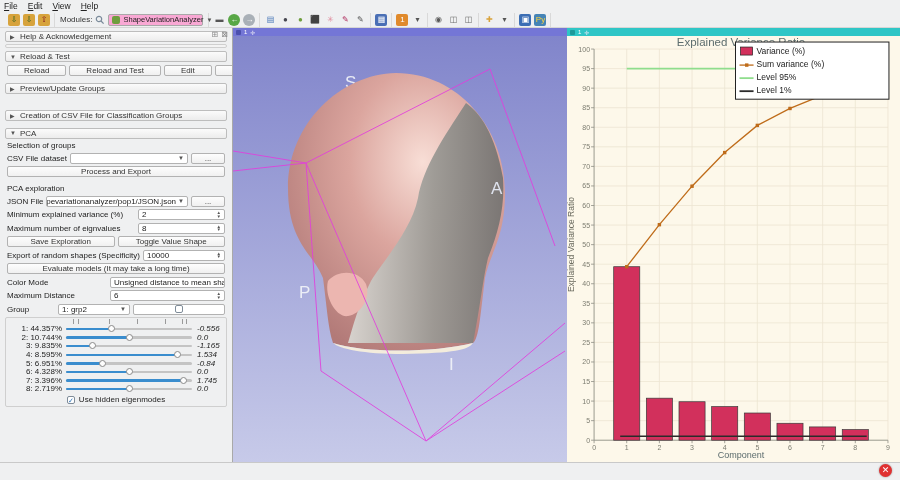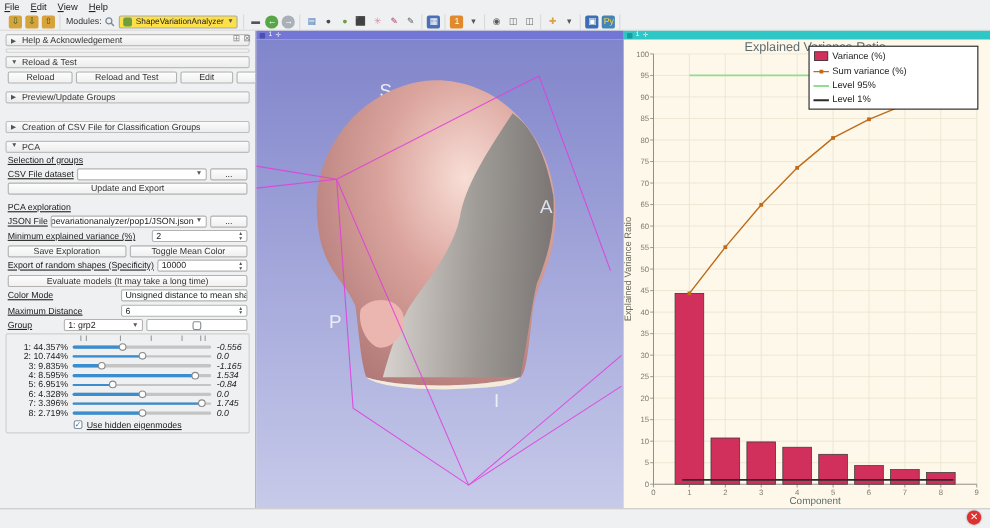--- a/index.html
+++ b/index.html
@@ -7,38 +7,38 @@
   
   .menu-bar { height:12px; display:flex; align-items:center; padding-left:4px; gap:10px; background:#eff0f1; }
   .menu-item { font-size:8.5px; color:#222; display:inline-block; }
   .menu-item::first-letter { text-decoration:underline; }
   
   .toolbar { height:16px; display:flex; align-items:center; padding-left:4px; background:#eff0f1; border-bottom:1px solid #d6d6d6; }
   .tb-group { display:flex; align-items:center; gap:3px; padding:0 4px; border-right:1px solid #d9d9d9; height:14px; }
   .tb-icon { width:12px; height:12px; font-size:8px; line-height:12px; text-align:center; border-radius:2px; display:inline-block; overflow:hidden; }
   .modules-box { display:flex; align-items:center; gap:3px; padding:0 5px; border-right:1px solid #d9d9d9; height:14px; }
   .modules-label { font-size:8px; color:#333; }
-  .modules-combo { display:flex; align-items:center; gap:3px; width:108px; height:12px; background:#fde047; border:1px solid #a9a9a9; border-radius:2px; padding:0 3px; font-size:7.5px; color:#222; }
+  .modules-combo { display:flex; align-items:center; gap:3px; width:95px; height:12px; background:#f9a8d4; border:1px solid #a9a9a9; border-radius:2px; padding:0 3px; font-size:7.5px; color:#222; }
   .combo-caret { margin-left:auto; font-size:6px; color:#555; }
   .mod-ico { width:8px; height:8px; background:#6f9e3e; border-radius:2px; flex:none; }
   
   .content { position:absolute; top:28px; bottom:18px; left:0; right:0; display:flex; }
   .statusbar { position:absolute; bottom:0; left:0; right:0; height:18px; background:#eff0f1; border-top:1px solid #c9c9c9; }
   .close-note { position:absolute; right:8px; bottom:3px; width:13px; height:13px; border-radius:50%; background:#e03131; color:#fff; font-size:9px; line-height:13px; text-align:center; box-shadow:0 0 2px rgba(0,0,0,.4); }
   
   .left-panel { width:233px; flex:none; background:#eff0f1; border-right:1px solid #a9a9a9; font-size:8px; color:#222; overflow:hidden; position:relative; }
   .panel-icons { position:absolute; top:2px; right:4px; display:flex; gap:3px; color:#888; font-size:8px; }
   .logo-row { display:flex; align-items:center; gap:4px; padding:8px 0 4px 10px; height:40px; }
   .logo-text { font-size:11px; color:#8a8a8a; letter-spacing:.5px; }
   .logo-text b { color:#3a3a3a; }
   .sec { height:11px; display:flex; align-items:center; gap:4px; margin:3px 5px 0; padding:0 4px; background:linear-gradient(#fbfbfb,#ececec); border:1px solid #bdbdbd; border-radius:2px; color:#333; }
   .sec .arrow { font-size:6px; color:#555; width:6px; }
   .thinbar { height:4px; margin:2px 5px 0; background:#f3f3f3; border:1px solid #cfcfcf; border-radius:2px; }
   .row { display:flex; align-items:center; gap:3px; margin:2.5px 7px 0; }
-  .lbl { white-space:nowrap; color:#222;text-decoration:underline; }
+  .lbl { white-space:nowrap; color:#222; }
   .field { flex:1; min-width:0; height:11px; background:#fff; border:1px solid #b2b2b2; border-radius:2px; display:flex; align-items:center; padding:0 3px; overflow:hidden; }
   .field.rclip { justify-content:flex-end; }
   .field.rclip span { flex:none; white-space:nowrap; }
   .field span { white-space:nowrap; }
   .btn { height:11px; background:linear-gradient(#fdfdfd,#f0f0f0); border:1px solid #b2b2b2; border-radius:2px; display:flex; align-items:center; justify-content:center; padding:0 16px; color:#333; white-space:nowrap; }
   .btn.grow { flex:1; }
   .dots-btn { width:14px; flex:none; }
   .spin-arrows { margin-left:auto; display:flex; flex-direction:column; line-height:3.5px; font-size:4.5px; color:#555; }
   .caret { margin-left:auto; font-size:6px; color:#555; }
   .framebox { margin:2px 5px 0; border:1px solid #cfcfcf; border-radius:2px; padding:1px 2px 2px; }
@@ -174,21 +174,21 @@
       </div>
     <div class="row">
       <span class="lbl">CSV File dataset</span>
       <div class="field">
           <span></span>
           <span class="caret">▼</span>
         </div>
       <div class="btn dots-btn">...</div>
     </div>
     <div class="row">
-        <div class="btn grow">Update and Export</div>
+        <div class="btn grow">Process and Export</div>
       </div>
 
     <div class="row" style="margin-top:7px">
         <span class="lbl">PCA exploration</span>
       </div>
     <div class="row">
       <span class="lbl">JSON File</span>
       <div class="field rclip">
           <span>ments_UNC/data/Shapevariationanalyzer/pop1/JSON.json</span>
           <span class="caret" style="flex:none;margin-left:2px">▼</span>
@@ -199,22 +199,32 @@
       <span class="lbl" style="width:128px">Minimum explained variance (%)</span>
       <div class="field">
           <span>2</span>
           <span class="spin-arrows">
             <span>▲</span>
             <span>▼</span>
           </span>
         </div>
     </div>
     <div class="row">
+      <span class="lbl" style="width:128px">Maximum number of eignvalues</span>
+      <div class="field">
+          <span>8</span>
+          <span class="spin-arrows">
+            <span>▲</span>
+            <span>▼</span>
+          </span>
+        </div>
+    </div>
+    <div class="row">
       <div class="btn grow">Save Exploration</div>
-      <div class="btn grow">Toggle Mean Color</div>
+      <div class="btn grow">Toggle Value Shape</div>
     </div>
     <div class="row">
       <span class="lbl">Export of random shapes (Specificity)</span>
       <div class="field">
           <span>10000</span>
           <span class="spin-arrows">
             <span>▲</span>
             <span>▼</span>
           </span>
         </div>

